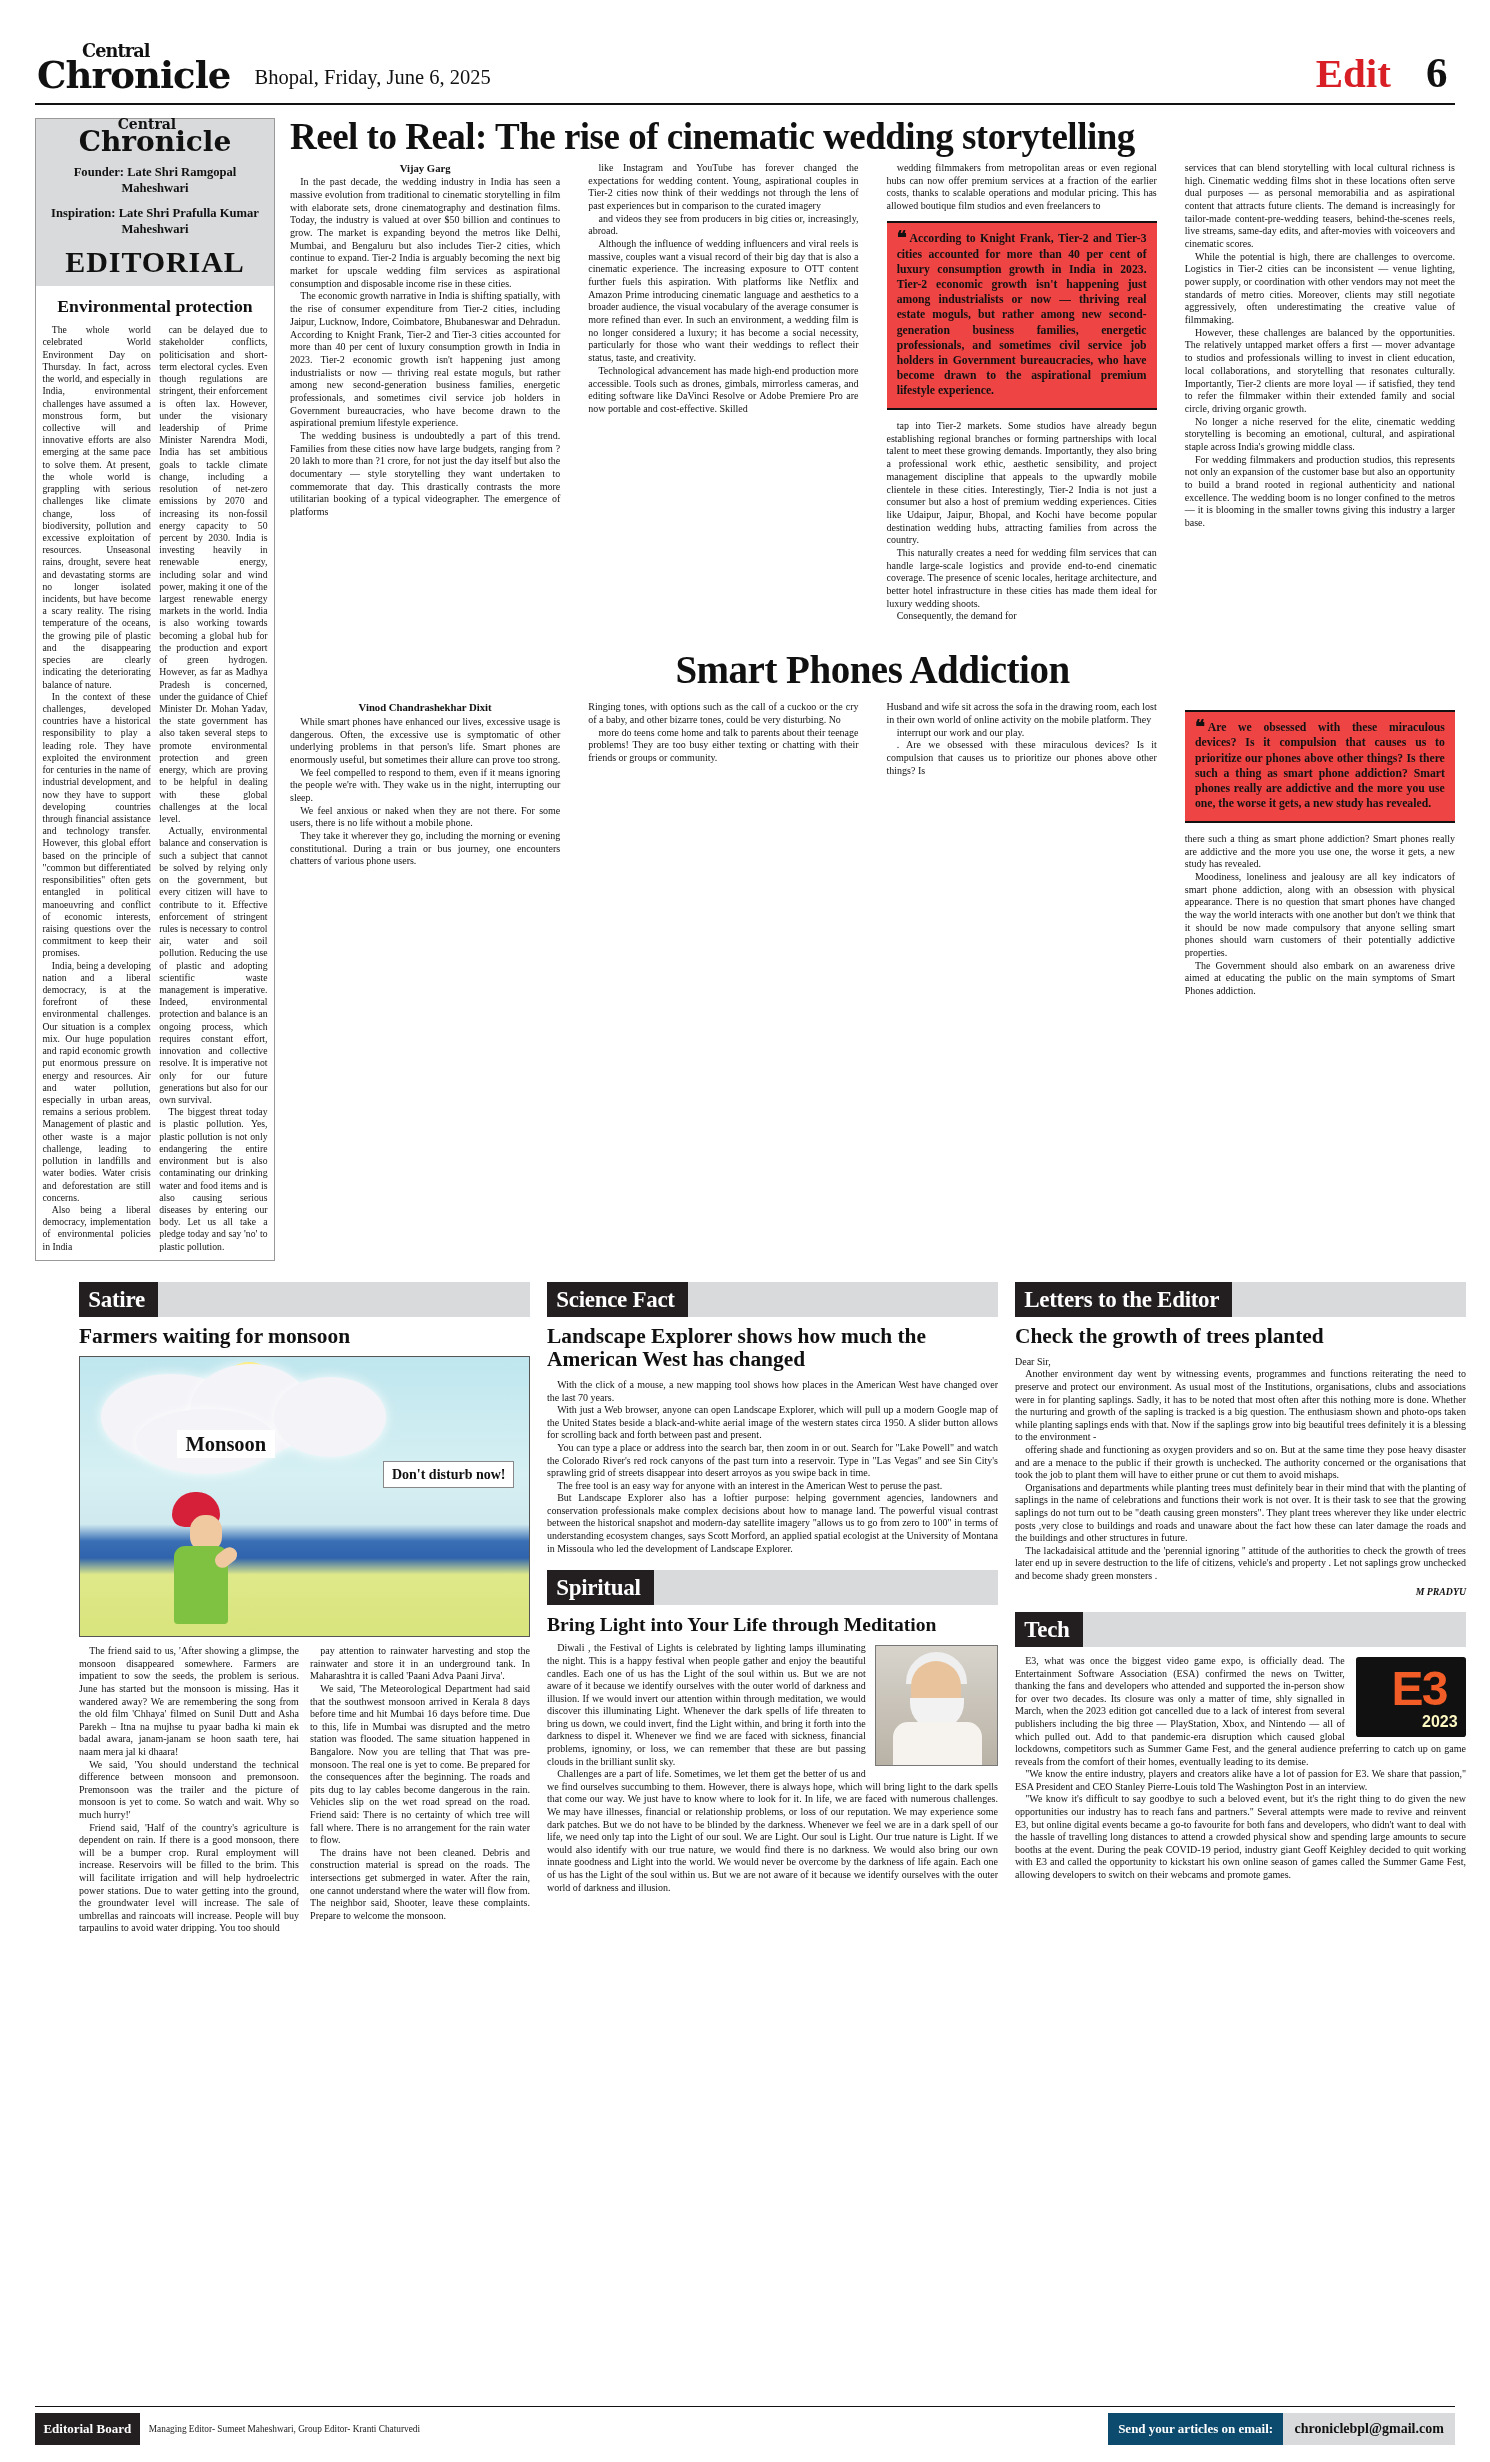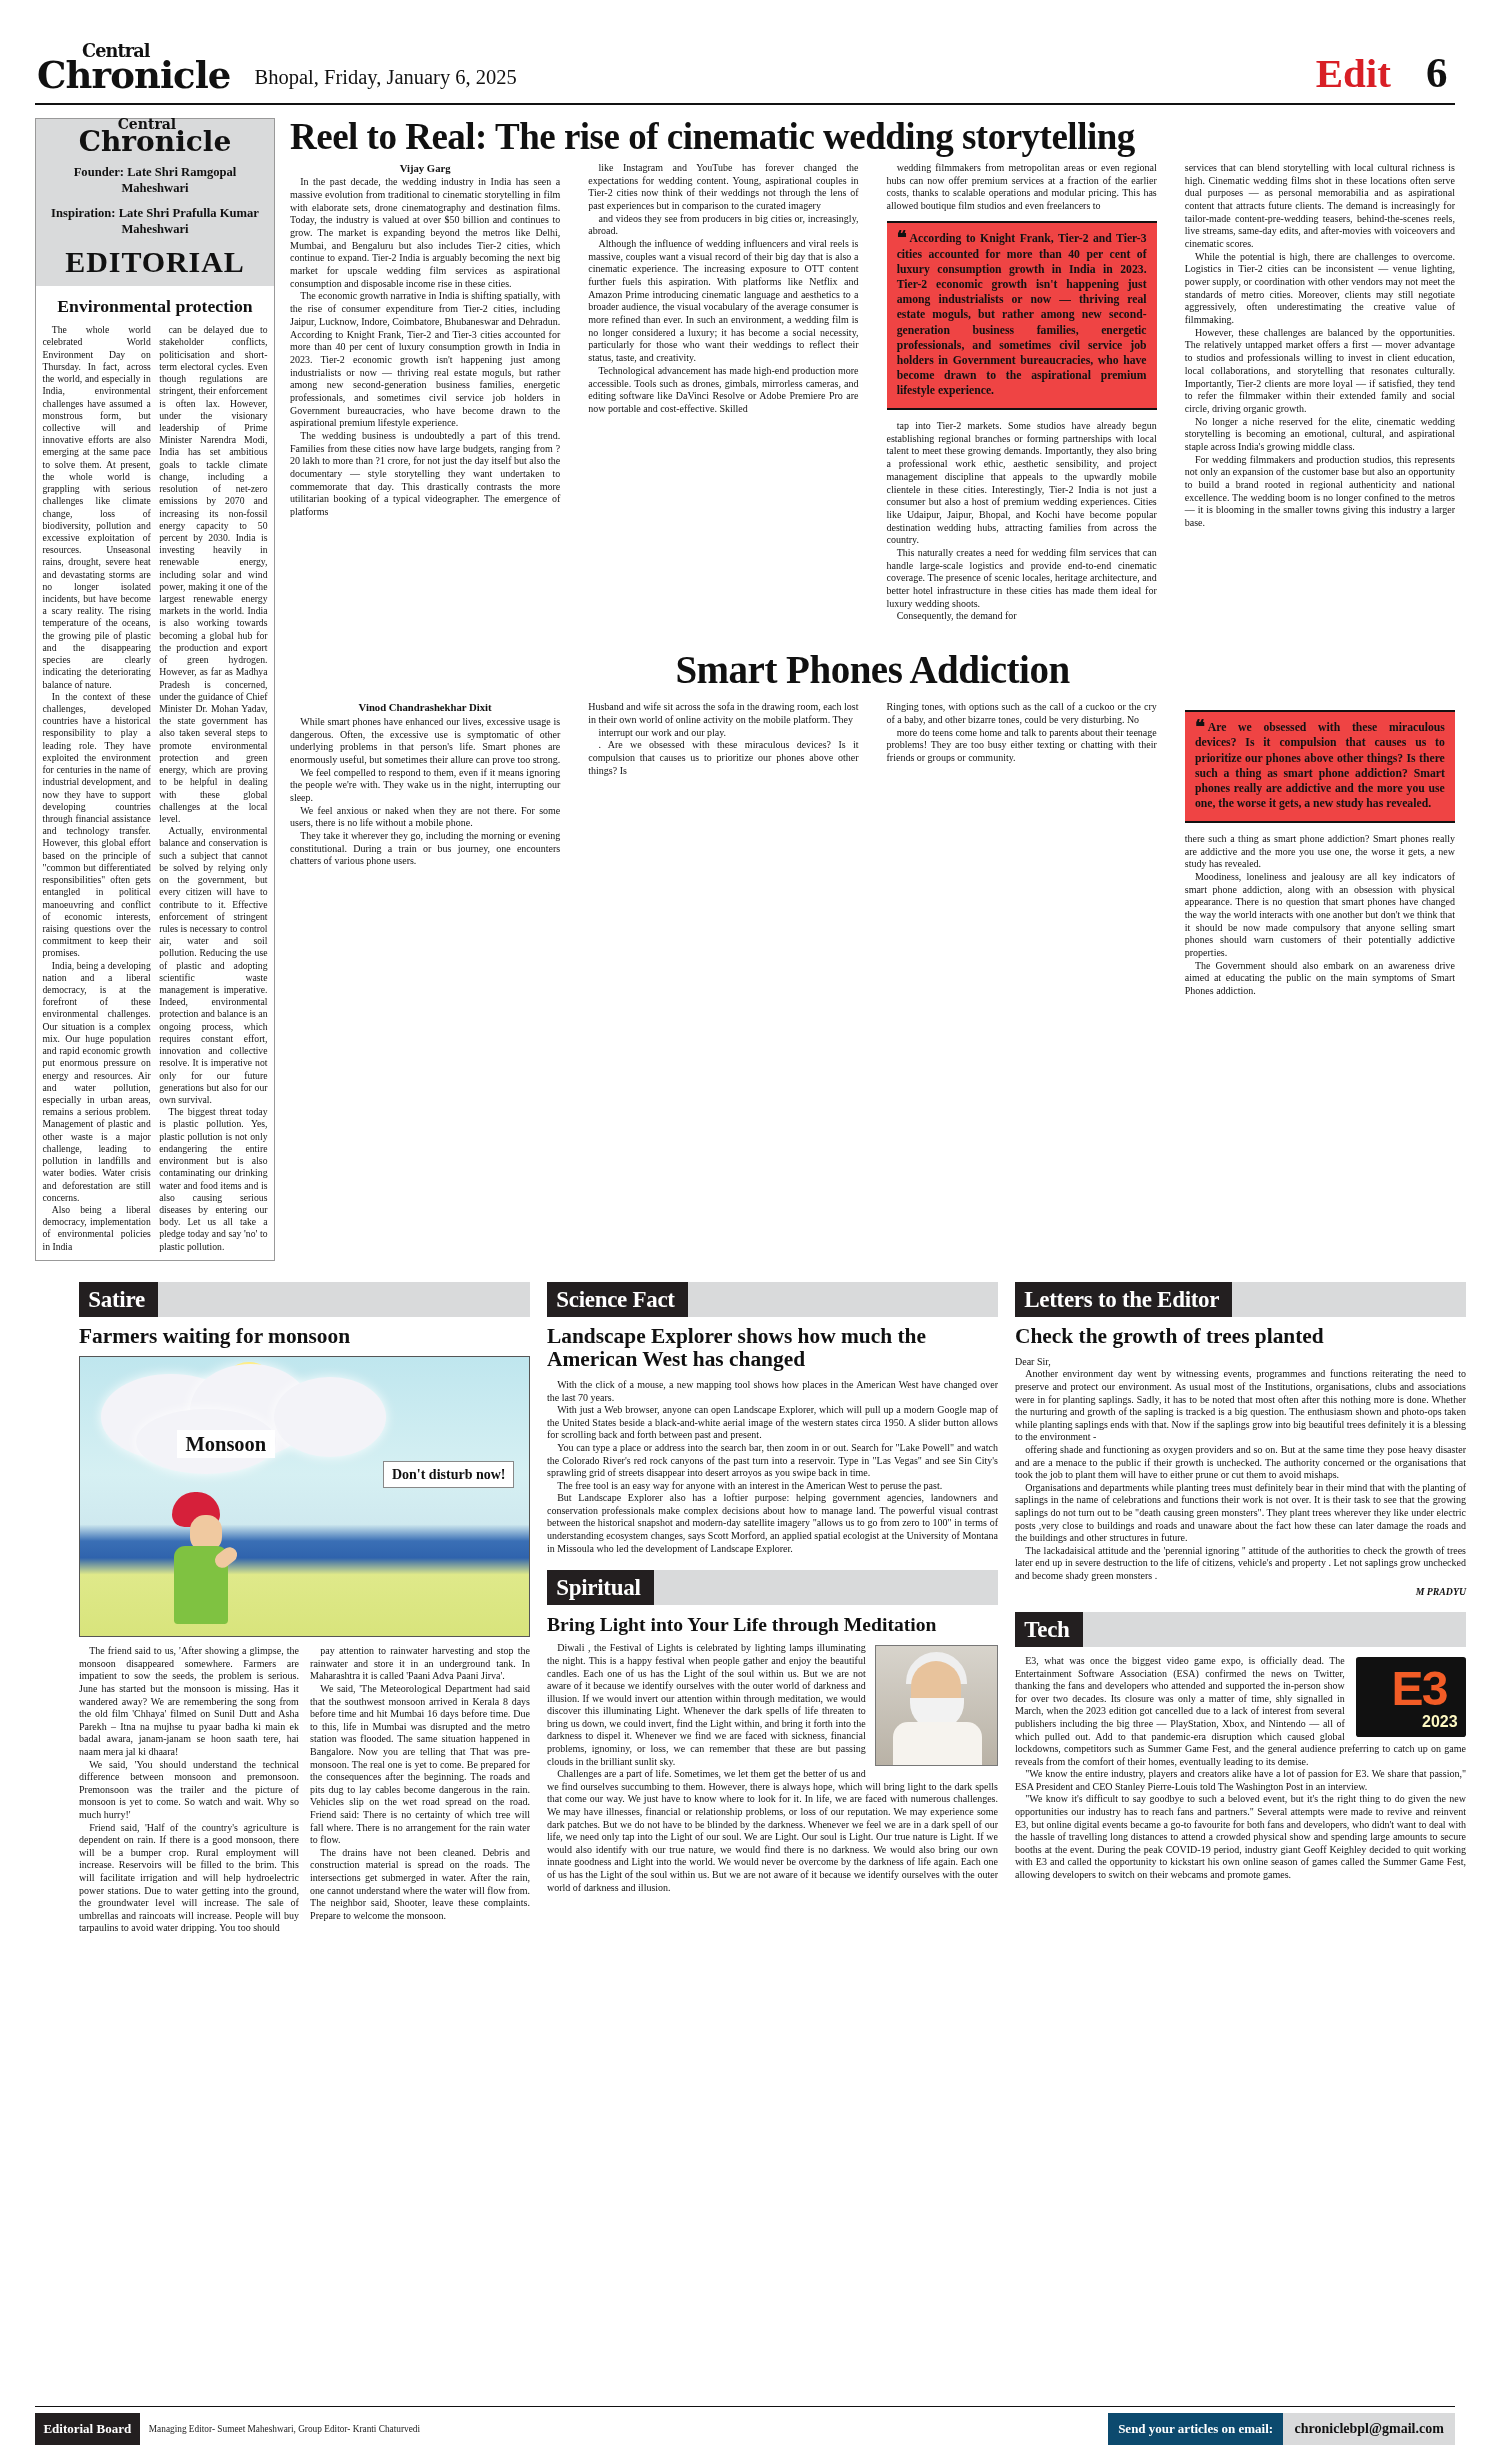--- a/index.html
+++ b/index.html
@@ -107,21 +107,21 @@
 </head>
 <body>
 
 <div class="page">
 
   <div class="topbar">
     <div class="nameplate">
       <span class="small">Central</span>
       <span>Chronicle</span>
     </div>
-    <div class="dateline">Bhopal, Friday, January 6, 2025</div>
+    <div class="dateline">Bhopal, Friday, June 6, 2025</div>
     <div class="edit-word">Edit</div>
     <div class="pageno">6</div>
   </div>
   <div class="rule-thick"></div>
 
   <div class="body-wrap">
 
     <div class="top-section">
 
       <div class="edit-box">
@@ -184,27 +184,27 @@
         <h1 class="hl-main2">Smart Phones Addiction</h1>
         <div class="art-cols">
           <div class="col">
             <div class="byline">Vinod Chandrashekhar Dixit</div>
             <p>While smart phones have enhanced our lives, excessive usage is dangerous. Often, the excessive use is symptomatic of other underlying problems in that person's life. Smart phones are enormously useful, but sometimes their allure can prove too strong.</p>
             <p>We feel compelled to respond to them, even if it means ignoring the people we're with. They wake us in the night, interrupting our sleep.</p>
             <p>We feel anxious or naked when they are not there. For some users, there is no life without a mobile phone.</p>
             <p>They take it wherever they go, including the morning or evening constitutional. During a train or bus journey, one encounters chatters of various phone users.</p>
           </div>
           <div class="col">
+            <p class="noind">Ringing tones, with options such as the call of a cuckoo or the cry of a baby, and other bizarre tones, could be very disturbing. No</p>
+            <p>more do teens come home and talk to parents about their teenage problems! They are too busy either texting or chatting with their friends or groups or community.</p>
+          </div>
+          <div class="col">
             <p class="noind">Husband and wife sit across the sofa in the drawing room, each lost in their own world of online activity on the mobile platform. They</p>
             <p>interrupt our work and our play.</p>
             <p>. Are we obsessed with these miraculous devices? Is it compulsion that causes us to prioritize our phones above other things? Is</p>
-          </div>
-          <div class="col">
-            <p class="noind">Ringing tones, with options such as the call of a cuckoo or the cry of a baby, and other bizarre tones, could be very disturbing. No</p>
-            <p>more do teens come home and talk to parents about their teenage problems! They are too busy either texting or chatting with their friends or groups or community.</p>
           </div>
           <div class="col">
             <div class="pq"><span class="qm">❝</span><span>Are we obsessed with these miraculous devices? Is it compulsion that causes us to prioritize our phones above other things? Is there such a thing as smart phone addiction? Smart phones really are addictive and the more you use one, the worse it gets, a new study has revealed.</span></div>
             <p class="noind">there such a thing as smart phone addiction? Smart phones really are addictive and the more you use one, the worse it gets, a new study has revealed.</p>
             <p>Moodiness, loneliness and jealousy are all key indicators of smart phone addiction, along with an obsession with physical appearance. There is no question that smart phones have changed the way the world interacts with one another but don't we think that it should be now made compulsory that anyone selling smart phones should warn customers of their potentially addictive properties.</p>
             <p>The Government should also embark on an awareness drive aimed at educating the public on the main symptoms of Smart Phones addiction.</p>
           </div>
         </div>
       </div>
     </div>

